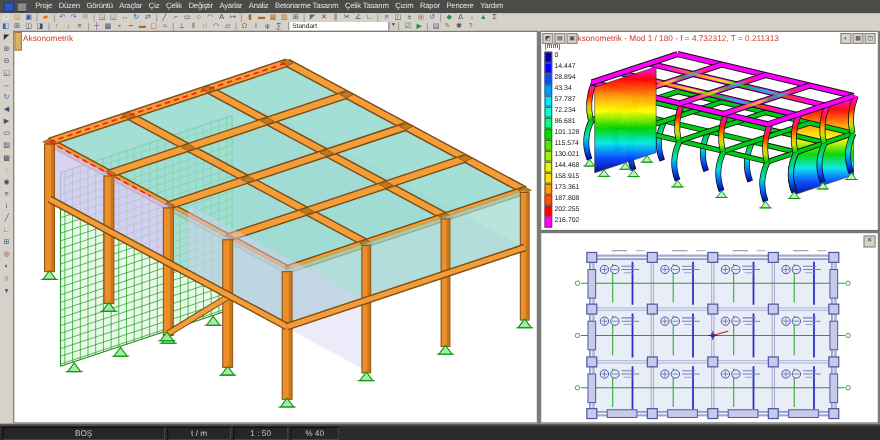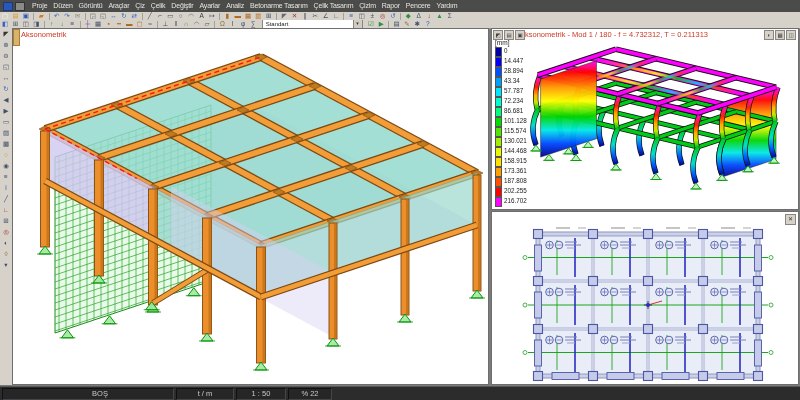--- a/index.html
+++ b/index.html
@@ -51,21 +51,21 @@
   .legend-unit{font-size:6.5px;color:#222;margin-bottom:1px;}
   .lrow{display:flex;align-items:flex-start;height:10px;}
   .lswatch{width:5px;height:8px;border:0.5px solid #555;margin-right:2px;}
   .lval{font-size:6.3px;color:#222;line-height:8px;}
   
   .statusbar{position:absolute;left:0;top:386px;width:800px;height:14px;background:#2c2c2c;
     border-top:1px solid #585858;display:flex;align-items:center;gap:2px;padding:0 2px;box-sizing:border-box;}
   .scell{height:10px;line-height:10px;font-size:7.5px;color:#c9c9c9;background:#262626;
     border:1px solid;border-color:#101010 #454545 #454545 #101010;text-align:center;
     white-space:nowrap;overflow:hidden;}
-  .s1{width:146px;padding-left:24px;}
+  .s1{width:146px;}
   .s2{flex:1;}
   .s3{width:56px;}
   .s4{width:48px;}
   .s5{width:42px;}
 </style>
 </head>
 <body>
 
 <div class="menubar">
   <span class="appicon"></span>
@@ -812,14 +812,14 @@
       <line x1="152" y1="93" x2="160" y2="93" stroke="#222" stroke-width="0.8"></line>
       <line x1="156" y1="89" x2="156" y2="97" stroke="#222" stroke-width="0.8"></line>
       <circle cx="156" cy="93" r="2" fill="#2a2ec2"></circle>
     </svg>
 </div>
 
 <div class="statusbar">
   <div class="scell s1">BOŞ</div>
   <div class="scell s3">t / m</div>
   <div class="scell s4">1 : 50</div>
-  <div class="scell s5">% 22</div>
+  <div class="scell s5">% 40</div>
 </div>
 
 </body></html>

